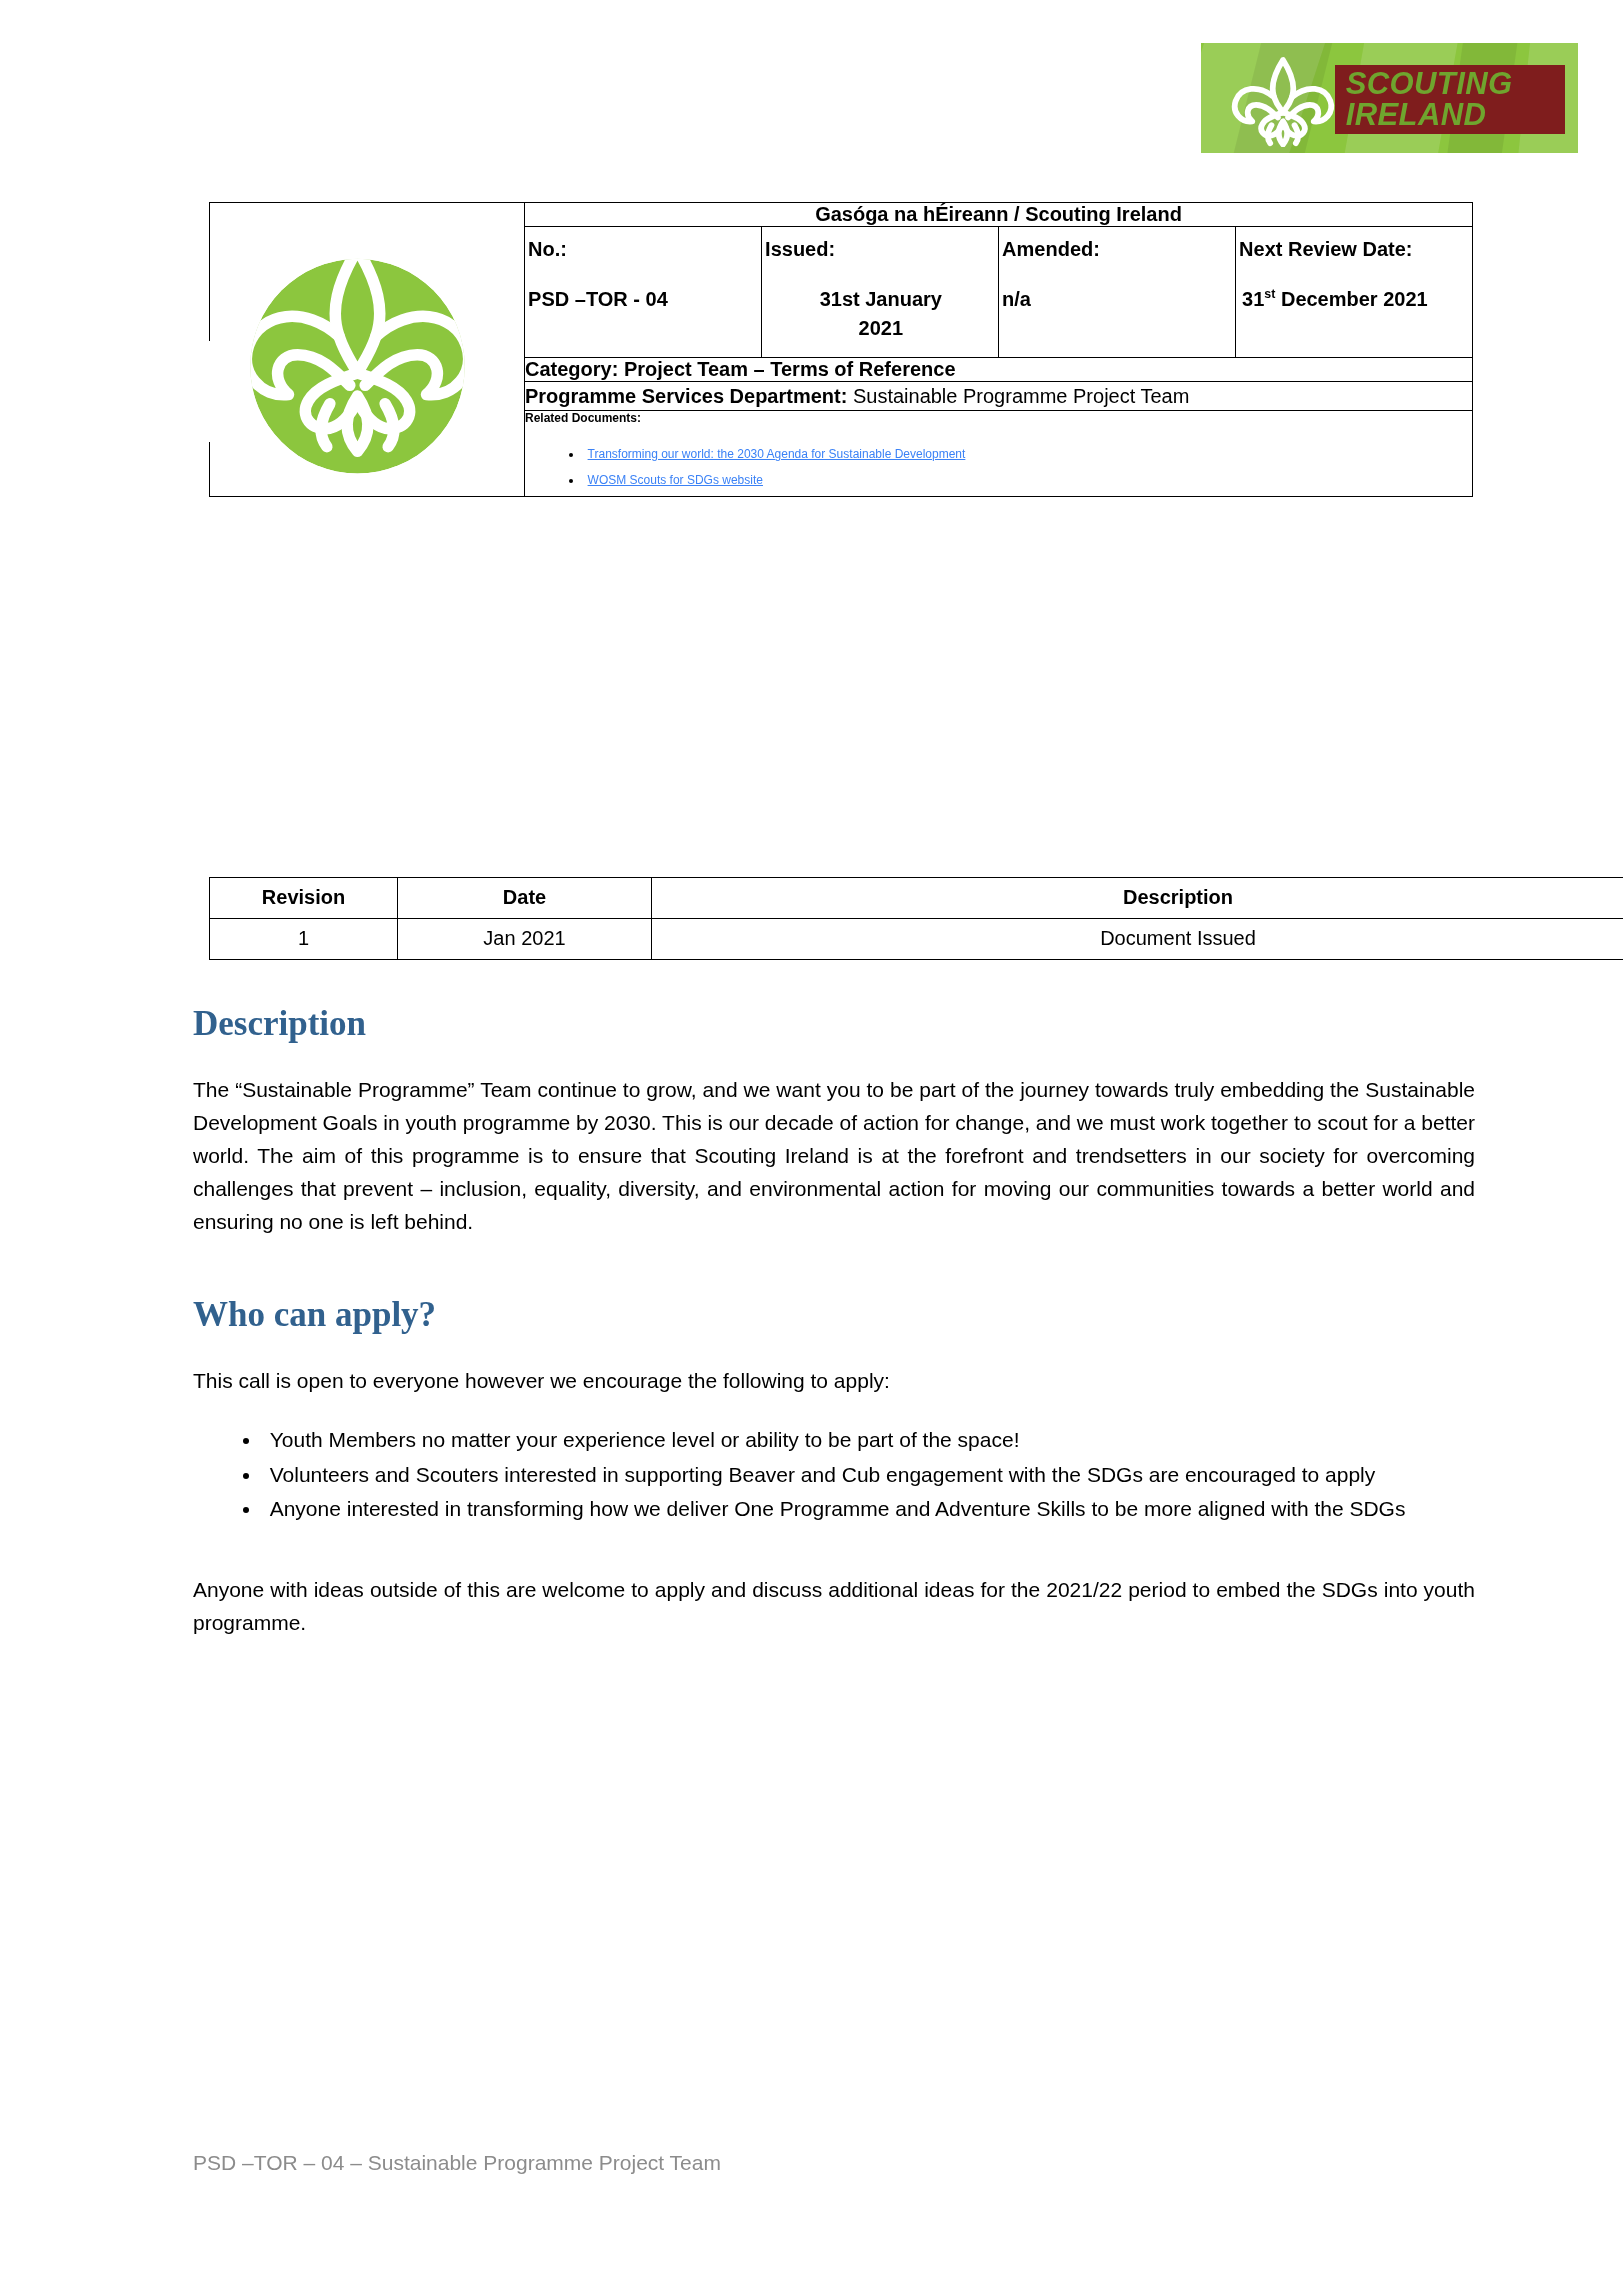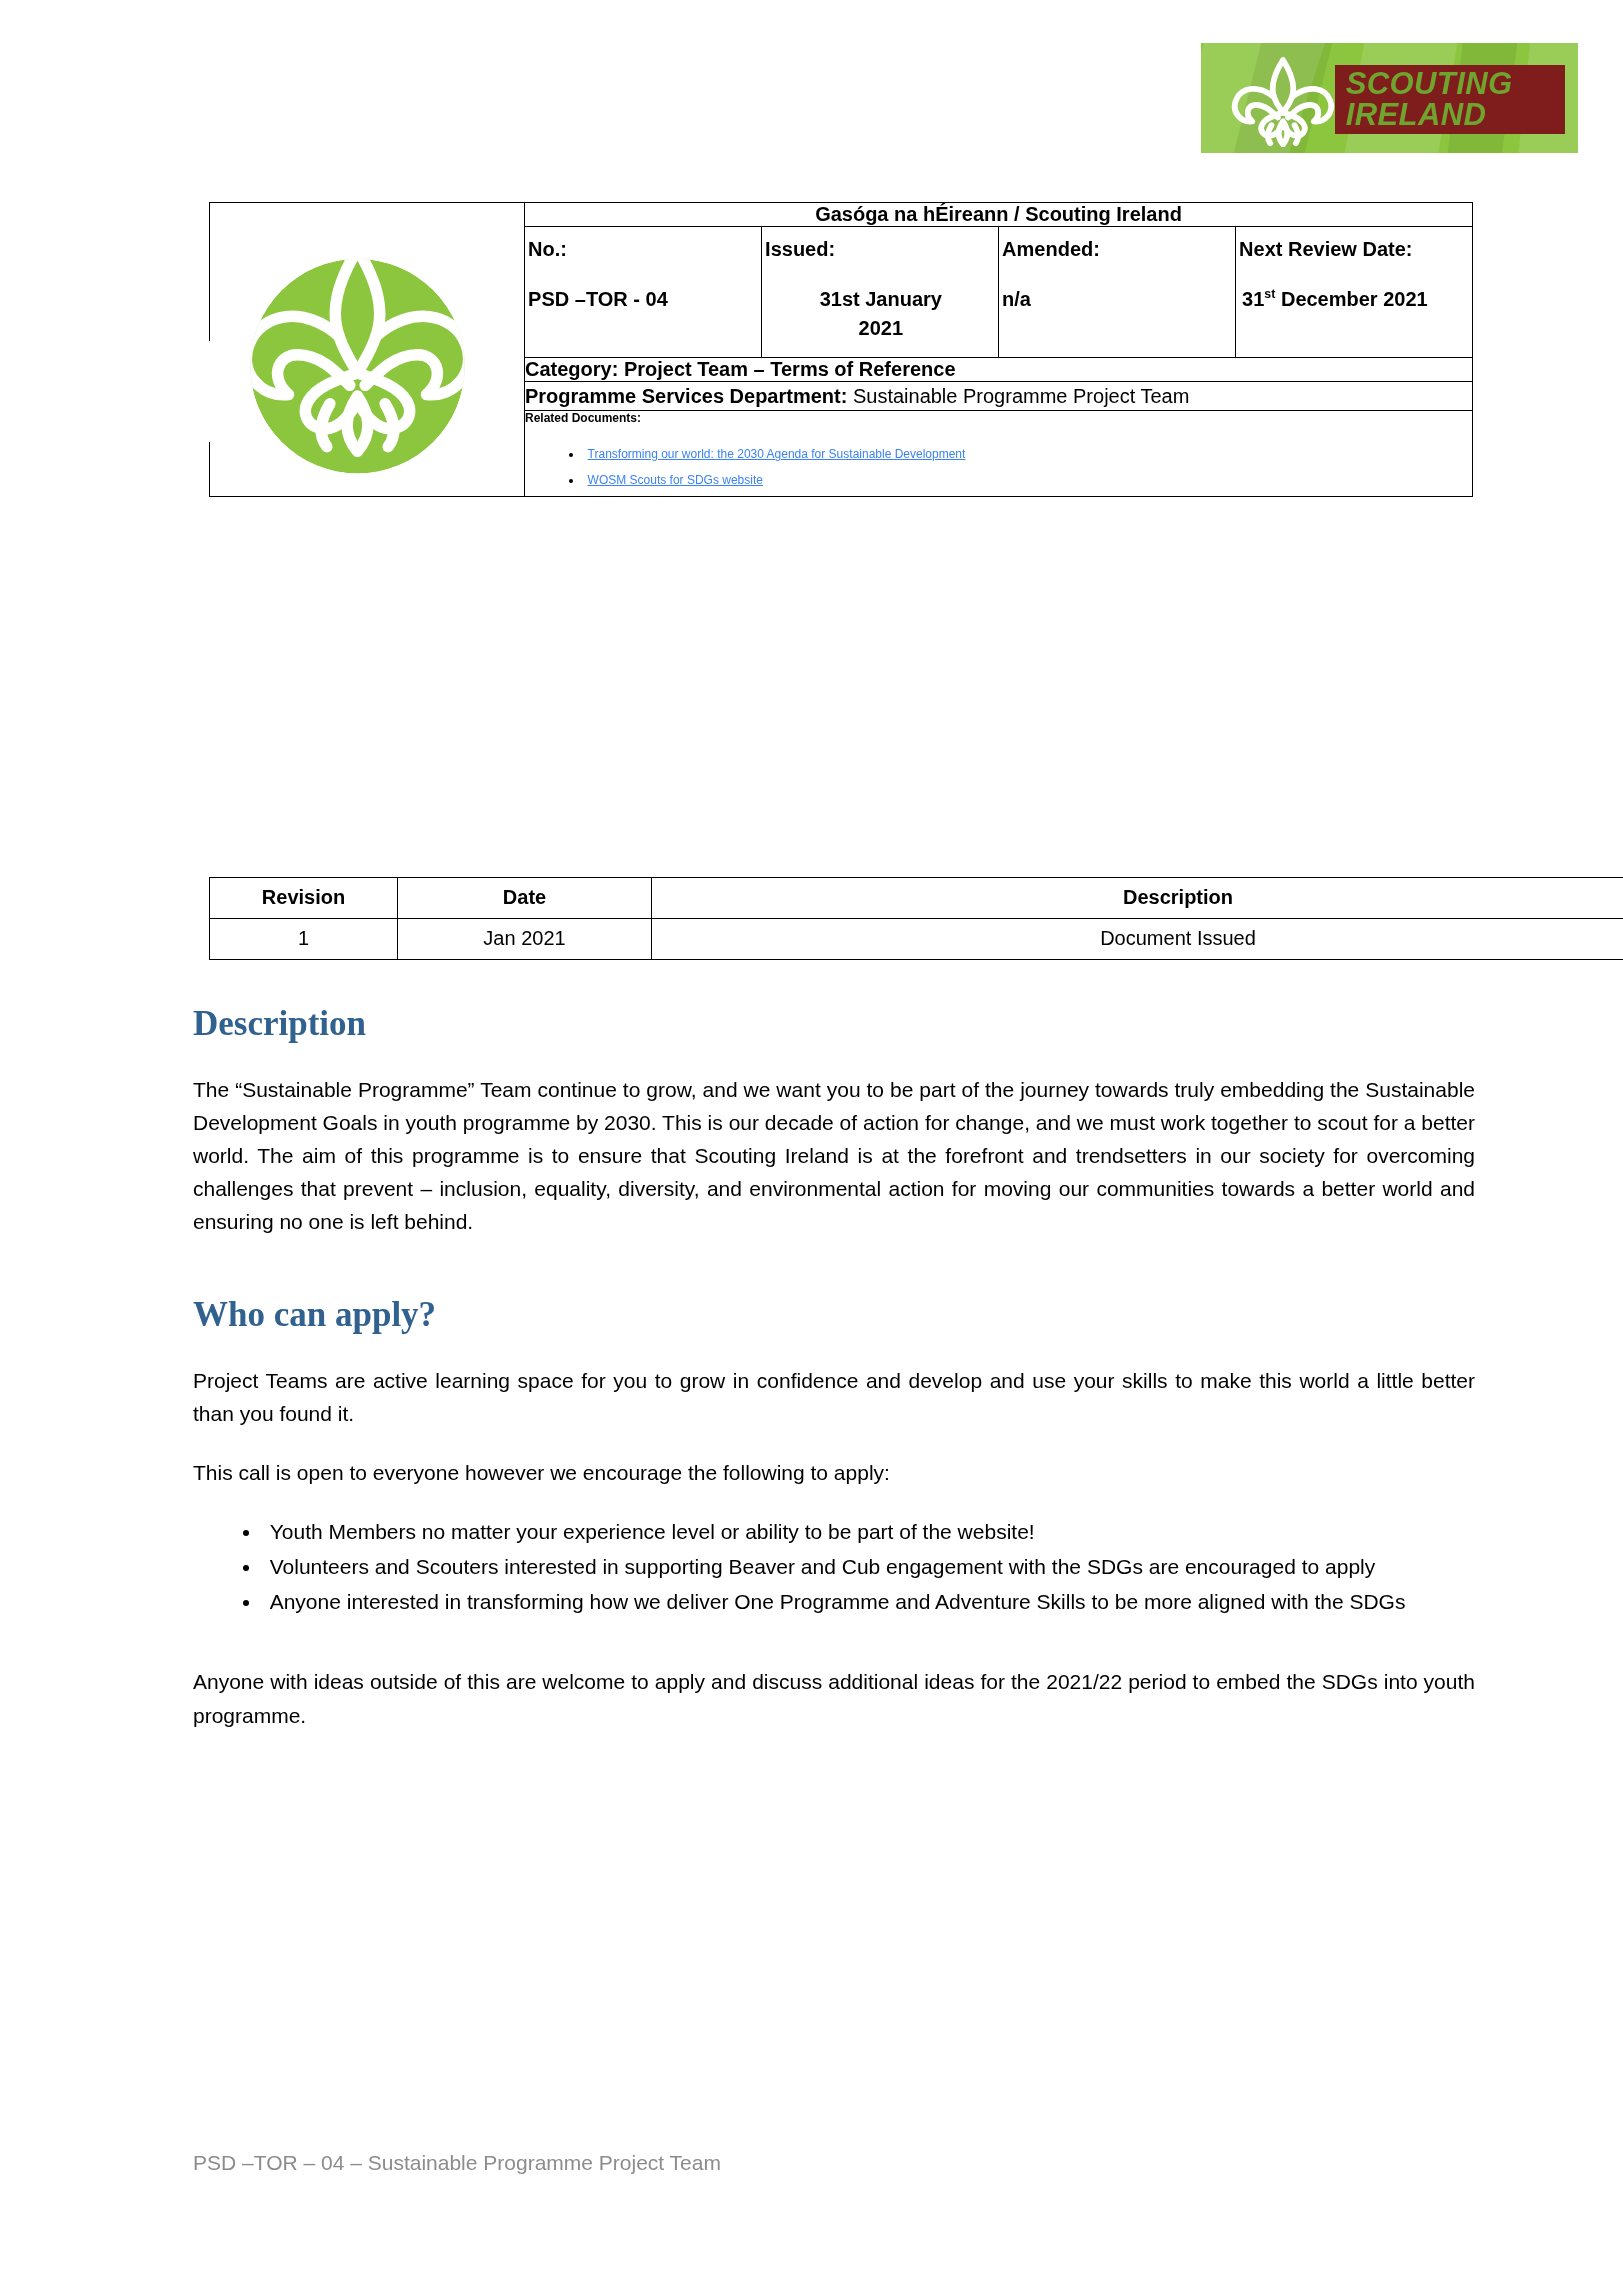--- a/index.html
+++ b/index.html
@@ -342,25 +342,24 @@
     <td>Document Issued</td>
   </tr>
 </tbody>
   </table>
 
 <div id="content">
   <h2 class="section-heading">Description</h2>
   <p class="body-par">The “Sustainable Programme” Team continue to grow, and we want you to be part of the journey towards truly embedding the Sustainable Development Goals in youth programme by 2030. This is our decade of action for change, and we must work together to scout for a better world. The aim of this programme is to ensure that Scouting Ireland is at the forefront and trendsetters in our society for overcoming challenges that prevent – inclusion, equality, diversity, and environmental action for moving our communities towards a better world and ensuring no one is left behind.</p>
 
   <h2 class="section-heading spaced">Who can apply?</h2>
-  <p class="body-par">Project Teams are active learning space for you to grow in confidence and develop and use your skills to make this world a little better than you found it.</p>
   <p class="body-par">This call is open to everyone however we encourage the following to apply:</p>
 
   <ul class="body-list">
-    <li>Youth Members no matter your experience level or ability to be part of the website!</li>
+    <li>Youth Members no matter your experience level or ability to be part of the space!</li>
     <li>Volunteers and Scouters interested in supporting Beaver and Cub engagement with the SDGs are encouraged to apply</li>
     <li>Anyone interested in transforming how we deliver One Programme and Adventure Skills to be more aligned with the SDGs</li>
   </ul>
 
   <div class="gap-32"></div>
   <p class="body-par last">Anyone with ideas outside of this are welcome to apply and discuss additional ideas for the 2021/22 period to embed the SDGs into youth programme.</p>
 </div>
 
 <div id="footer">PSD –TOR – 04 – Sustainable Programme Project Team</div>
 

